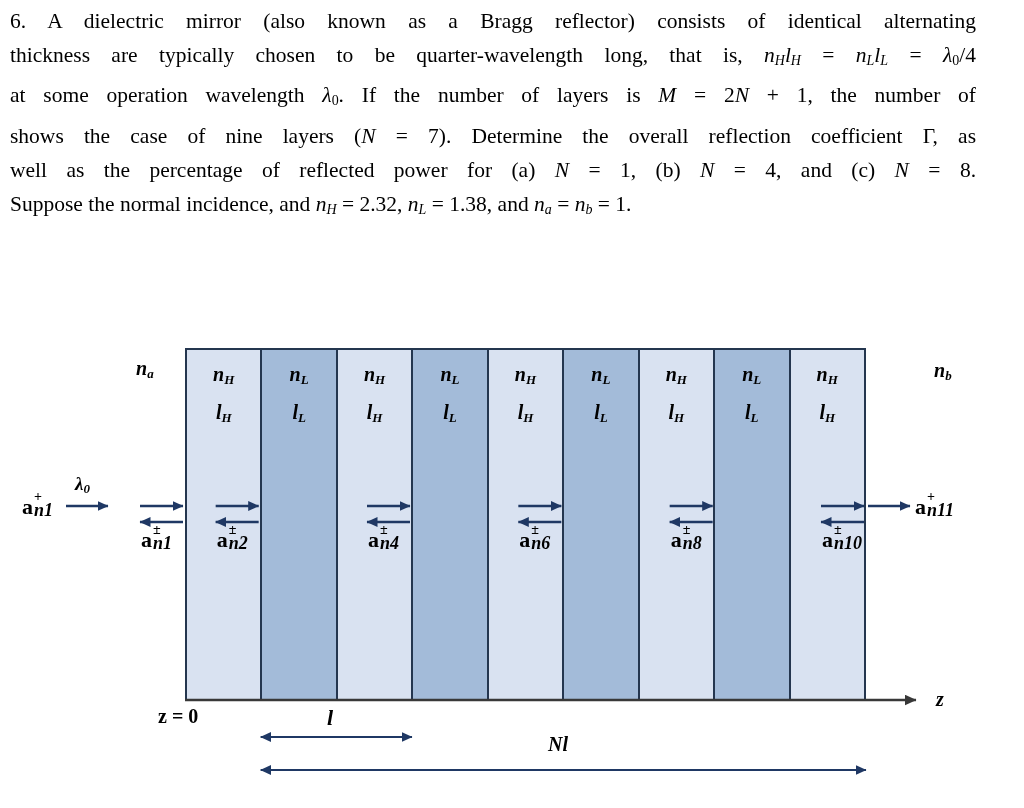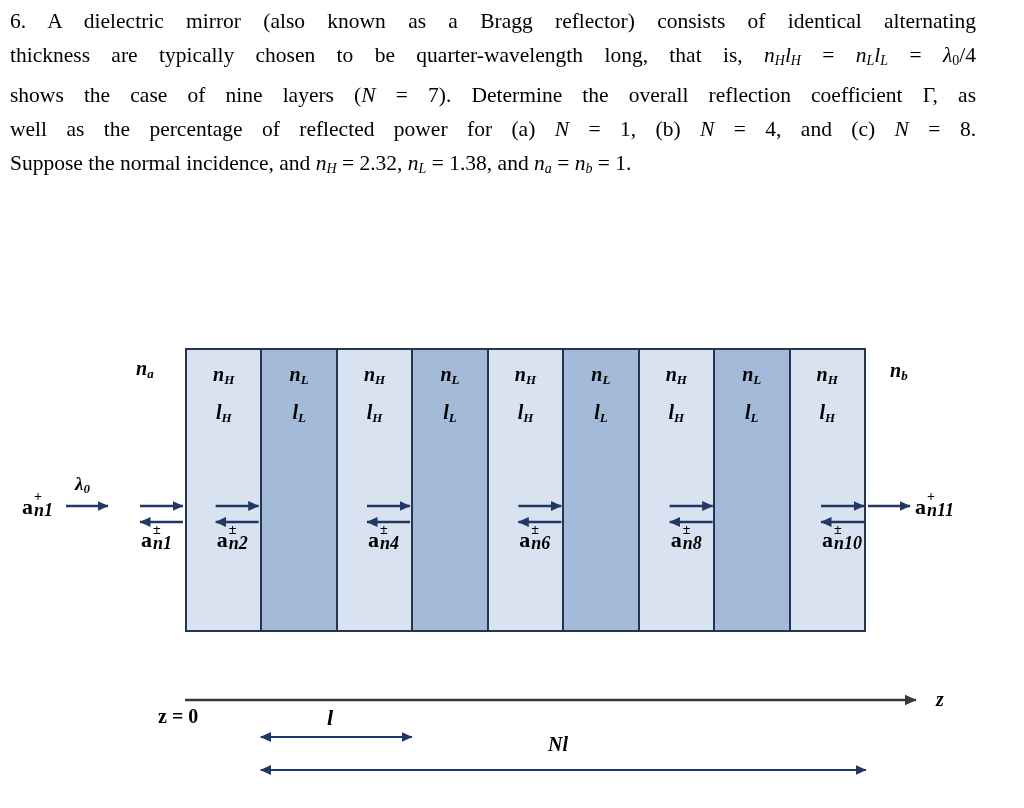--- a/index.html
+++ b/index.html
@@ -12,21 +12,21 @@
         font-family:"Liberation Serif",serif;color:var(--ink);overflow:hidden;}
 
   
   .problem{position:absolute;left:10px;top:4px;width:966px;font-size:21.5px;}
   .pline{line-height:34px;text-align:justify;white-space:normal;font-family:Liberation Serif, serif;}
   .pline.just{text-align-last:justify;}
   .mi{font-style:italic;}
   .msub{font-size:0.65em;vertical-align:-0.25em;}
 
   
-  .layers{position:absolute;left:185px;top:348px;width:681px;height:284px;
+  .layers{position:absolute;left:185px;top:348px;width:681px;height:353px;
           display:flex;border:2px solid var(--border);}
   .layer{flex:1;padding-top:8px;text-align:center;}
   .layer:not(:last-child){border-right:2px solid var(--border);}
   .layer.high{background:var(--layer-high);}
   .layer.low{background:var(--layer-low);}
   .llab{font-weight:bold;font-style:italic;font-size:20px;line-height:32px;}
   .llab .s{font-size:13px;vertical-align:-0.22em;font-weight:bold;}
 
   .mlabel{position:absolute;font-weight:bold;font-style:italic;font-size:20px;}
   .mlabel .s{font-size:13px;vertical-align:-0.25em;}
@@ -43,20 +43,21 @@
   svg.overlay{position:absolute;left:0;top:0;z-index:2;pointer-events:none;}
 </style>
 </head>
 <body>
 
 <div class="page">
 
   <div class="problem" id="problem">
       <div class="pline just"><span>6. A dielectric mirror (also known as a Bragg reflector) consists of identical alternating</span></div>
       <div class="pline just"><span>thickness are typically chosen to be quarter-wavelength long, that is, </span><span class="mi ">n</span><span class="mi msub">H</span><span class="mi ">l</span><span class="mi msub">H</span><span> = </span><span class="mi ">n</span><span class="mi msub">L</span><span class="mi ">l</span><span class="mi msub">L</span><span> = </span><span class="mi ">λ</span><span class="msub">0</span><span>/4</span></div>
+      <div class="pline just"><span>at some operation wavelength </span><span class="mi ">λ</span><span class="msub">0</span><span>. If the number of layers is </span><span class="mi ">M</span><span> = 2</span><span class="mi ">N</span><span> + 1, the number of</span></div>
       <div class="pline just"><span>shows the case of nine layers (</span><span class="mi ">N</span><span> = 7). Determine the overall reflection coefficient Γ, as</span></div>
       <div class="pline just"><span>well as the percentage of reflected power for (a) </span><span class="mi ">N</span><span> = 1, (b) </span><span class="mi ">N</span><span> = 4, and (c) </span><span class="mi ">N</span><span> = 8.</span></div>
       <div class="pline"><span>Suppose the normal incidence, and </span><span class="mi ">n</span><span class="mi msub">H</span><span> = 2.32, </span><span class="mi ">n</span><span class="mi msub">L</span><span> = 1.38, and </span><span class="mi ">n</span><span class="mi msub">a</span><span> = </span><span class="mi ">n</span><span class="mi msub">b</span><span> = 1.</span></div>
     </div>
 
   <div>
     <div class="layers" id="layers">
         <div class="layer high">
           <div class="llab"><span>n</span><span class="s mi">H</span></div>
           <div class="llab"><span>l</span><span class="s mi">H</span></div>
@@ -89,21 +90,21 @@
           <div class="llab"><span>n</span><span class="s mi">L</span></div>
           <div class="llab"><span>l</span><span class="s mi">L</span></div>
         </div>
         <div class="layer high">
           <div class="llab"><span>n</span><span class="s mi">H</span></div>
           <div class="llab"><span>l</span><span class="s mi">H</span></div>
         </div>
       </div>
 
     <div class="mlabel" id="na-label" style="left:136px;top:357px"><span>n</span><span class="s">a</span></div>
-    <div class="mlabel" id="nb-label" style="left:890px;top:359px"><span>n</span><span class="s">b</span></div>
+    <div class="mlabel" id="nb-label" style="left:934px;top:359px"><span>n</span><span class="s">b</span></div>
 
     <div class="mlabel" id="lambda-label" style="left:75px;top:473px;font-size:19px"><span>λ</span><span class="s">0</span></div>
 
     <div id="stacks">
         <div class="stack" style="left: 22px; top: 496px;">
           <span class="base">a</span>
           <span class="scr">
             <span class="sup">+</span>
             <span class="sub">n1</span>
           </span>

